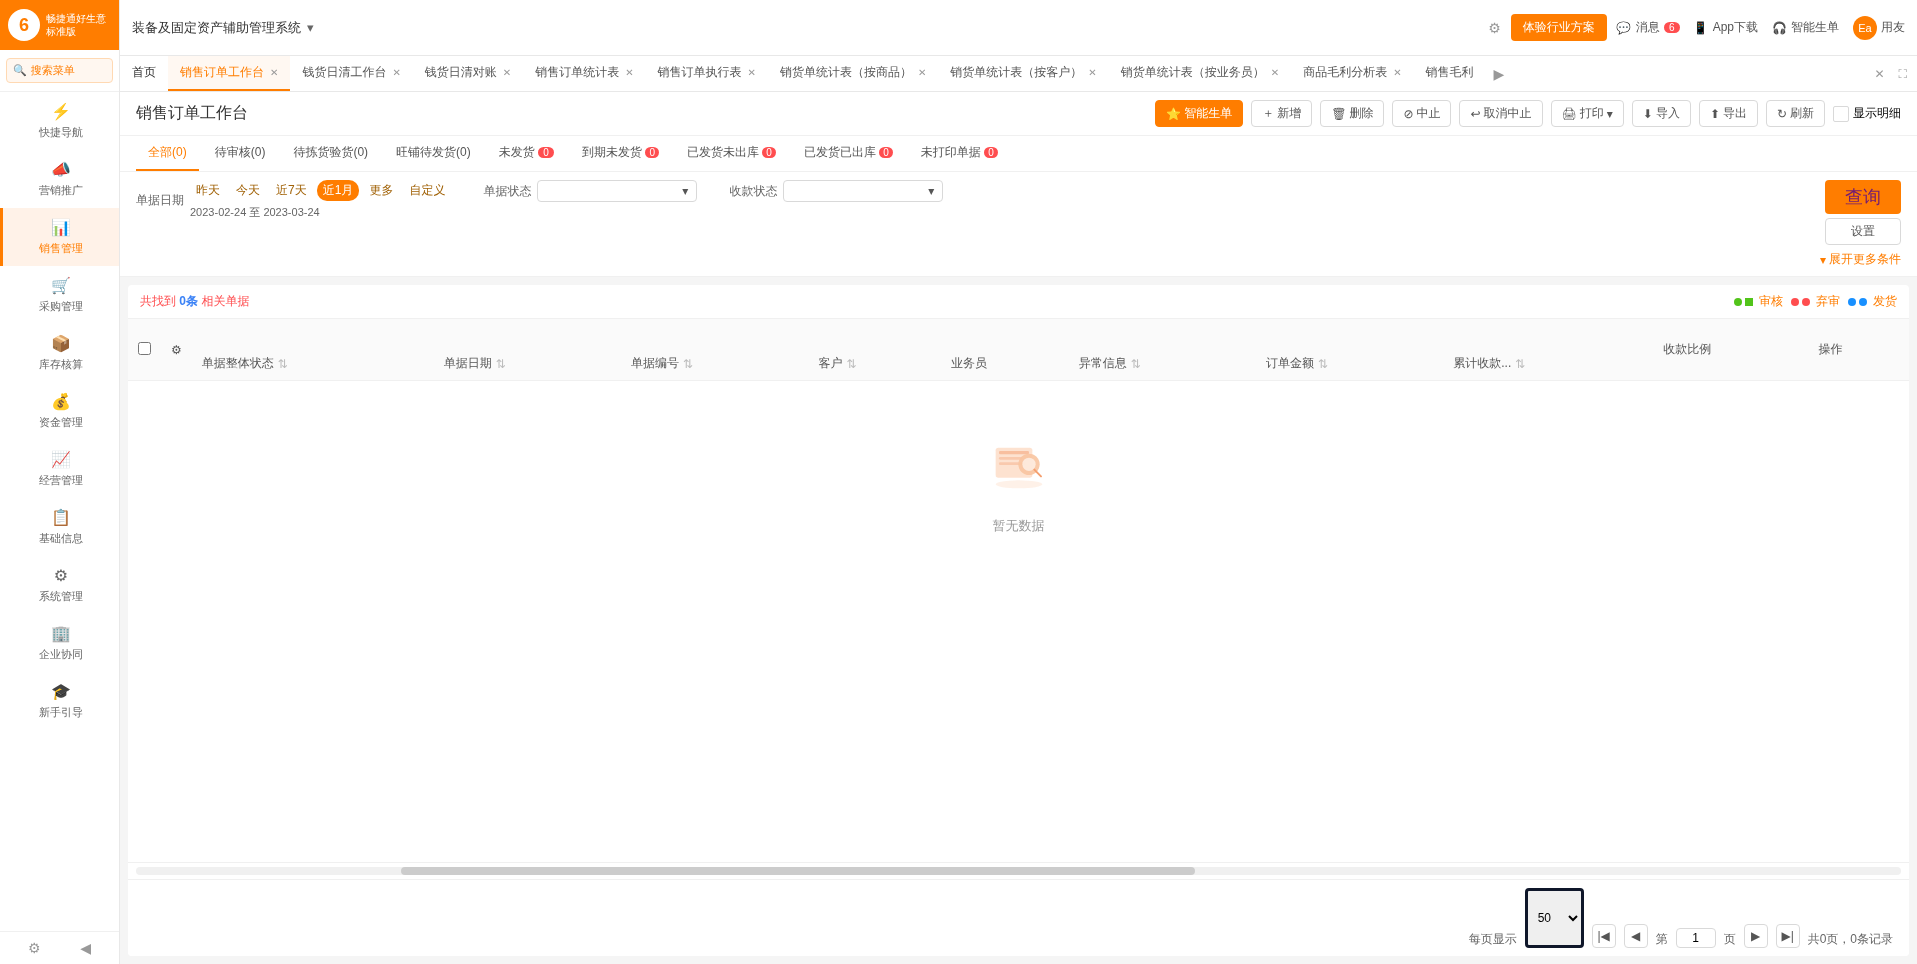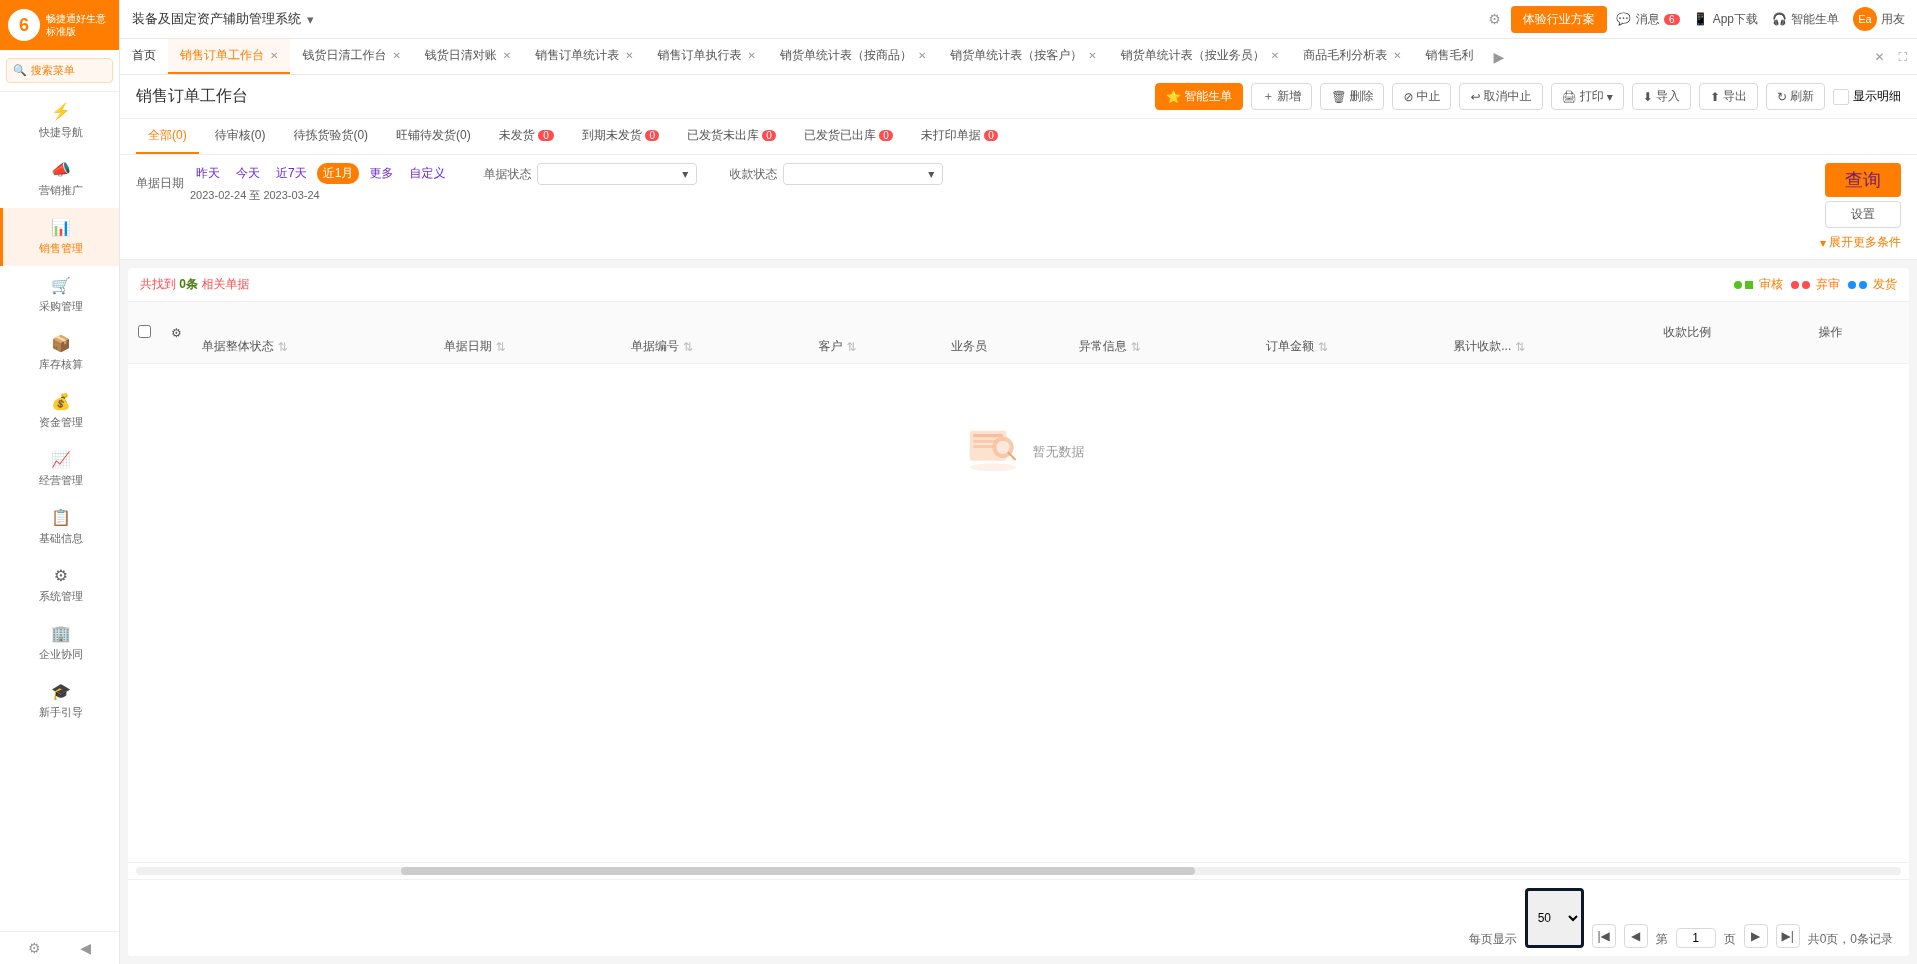--- a/index.html
+++ b/index.html
@@ -15,21 +15,21 @@
     .sidebar-item { padding: 10px 8px; display: flex; flex-direction: column; align-items: center; cursor: pointer; color: #666; font-size: 11px; gap: 4px; border-left: 3px solid transparent; }
     .sidebar-item.active { background: #fff2e8; color: #ff7d00; border-left-color: #ff7d00; }
     .sidebar-item-icon { font-size: 16px; }
     .sidebar-bottom { margin-top: auto; border-top: 1px solid #f0f0f0; display: flex; align-items: center; justify-content: space-around; padding: 8px; }
     .sidebar-bottom-btn { color: #999; cursor: pointer; font-size: 14px; }
 
     
     .main { flex: 1; display: flex; flex-direction: column; overflow: hidden; }
 
     
-    .topbar { height: 39px; background: #fff; border-bottom: 1px solid #e8e8e8; display: flex; align-items: center; padding: 8px 12px; gap: 10px; }
+    .topbar { height: 56px; background: #fff; border-bottom: 1px solid #e8e8e8; display: flex; align-items: center; padding: 8px 12px; gap: 10px; }
     .topbar-title { font-size: 13px; color: #333; flex: 1; display: flex; align-items: center; gap: 6px; }
     .topbar-dropdown { color: #666; cursor: pointer; }
     .topbar-gear { color: #999; cursor: pointer; font-size: 14px; }
     .topbar-industry-btn { background: #ff7d00; color: #fff; border: none; border-radius: 4px; padding: 5px 12px; cursor: pointer; font-size: 12px; }
     .topbar-right { display: flex; align-items: center; gap: 14px; color: #555; font-size: 12px; }
     .topbar-right-item { display: flex; align-items: center; gap: 4px; cursor: pointer; }
     .badge { background: #ff4d4f; color: #fff; border-radius: 10px; padding: 0 5px; font-size: 10px; min-width: 16px; text-align: center; }
     .avatar { width: 24px; height: 24px; border-radius: 50%; background: #ff7d00; display: flex; align-items: center; justify-content: center; color: #fff; font-size: 11px; }
 
     
@@ -52,21 +52,21 @@
     .toolbar-btn { display: flex; align-items: center; gap: 3px; padding: 4px 10px; border: 1px solid #d9d9d9; border-radius: 4px; cursor: pointer; color: #555; font-size: 12px; background: #fff; }
     .toolbar-btn.primary { background: #ff7d00; color: #fff; border-color: #ff7d00; }
 
     
     .subtabs { background: #fff; padding: 0 16px; display: flex; align-items: center; gap: 4px; border-bottom: 1px solid #f0f0f0; }
     .subtab { padding: 8px 12px; cursor: pointer; color: #555; font-size: 12px; border-bottom: 2px solid transparent; }
     .subtab.active { color: #ff7d00; border-bottom-color: #ff7d00; }
     .filter-group { display: flex; align-items: center; gap: 6px; }
     .filter-label { color: #666; white-space: nowrap; }
     .filter-date-shortcuts { display: flex; gap: 4px; }
-    .filter-shortcut { color: #6d28d9; cursor: pointer; padding: 2px 6px; border-radius: 3px; font-size: 12px; }
+    .filter-shortcut { color: #a16207; cursor: pointer; padding: 2px 6px; border-radius: 3px; font-size: 12px; }
     .filter-shortcut.active { color: #fff; background: #ff7d00; border-radius: 10px; }
     .filter-date-range { color: #666; font-size: 11px; margin-top: 2px; }
     .filter-select { border: 1px solid #d9d9d9; border-radius: 4px; padding: 3px 8px; color: #555; min-width: 120px; cursor: pointer; display: flex; align-items: center; justify-content: space-between; background: #fff; font-size: 12px; }
     .filter-expand { color: #ff7d00; cursor: pointer; display: flex; align-items: center; gap: 3px; margin-left: auto; }
     .query-btn { background: #ff7d00; color: #701a75; border: none; border-radius: 4px; padding: 5px 20px; cursor: pointer; font-size: 18px; }
     .setting-btn { background: #fff; color: #555; border: 1px solid #d9d9d9; border-radius: 4px; padding: 4px 16px; cursor: pointer; font-size: 12px; }
 
     
     .table-area { flex: 1; background: #fff; margin: 8px; border-radius: 4px; overflow: hidden; display: flex; flex-direction: column; }
     .table-info { padding: 8px 12px; display: flex; align-items: center; justify-content: space-between; border-bottom: 1px solid #f0f0f0; }
@@ -78,21 +78,21 @@
     .table-action-btn.audit::before { background: #52c41a; }
     .table-action-btn.abandon::before { background: #ff4d4f; }
     .table-action-btn.ship::before { background: #1890ff; }
 
     
     .data-table { width: 100%; border-collapse: collapse; }
     .data-table th { background: #fafafa; padding: 8px 10px; text-align: left; color: #555; font-weight: normal; border-bottom: 1px solid #f0f0f0; white-space: nowrap; font-size: 12px; }
     .data-table th .sort-icon { color: #bbb; margin-left: 2px; }
 
     
-    .empty-state { flex: 1; display: flex; flex-direction: row; align-items: center; justify-content: center; padding: 40px; }
+    .empty-state { flex: 1; display: flex; flex-direction: column; align-items: center; justify-content: center; padding: 40px; }
     .empty-icon { width: 80px; height: 80px; margin-bottom: 16px; }
     .empty-text { color: #999; font-size: 13px; }
 
     
     .pagination { padding: 8px 16px; display: flex; align-items: flex-end; justify-content: flex-end; gap: 8px; border-top: 1px solid #f0f0f0; background: #fff; }
     .pagination-label { color: #666; }
     .pagination-select { border: 3px solid #0f172a; border-radius: 4px; padding: 19px 6px; font-size: 12px; }
     .pagination-btn { width: 24px; height: 24px; border: 1px solid #d9d9d9; border-radius: 4px; display: flex; align-items: center; justify-content: center; cursor: pointer; color: #555; background: #fff; font-size: 12px; }
     .pagination-input { width: 40px; border: 1px solid #d9d9d9; border-radius: 4px; padding: 2px 6px; text-align: center; font-size: 12px; }
     .pagination-total { color: #666; }
@@ -381,21 +381,21 @@
           <span>展开更多条件</span>
         </span>
       </div>
     </div>
 
     <div class="table-area">
 
       <div class="table-info">
         <span class="table-count">
           <span>共找到</span>
-          <span style="color:#4d7c0f;font-weight:bold;">0条</span>
+          <span style="color:#3b82f6;font-weight:bold;">0条</span>
           <span>相关单据</span>
         </span>
         <div class="table-actions">
           <span class="table-action-btn audit">
             <span style="display:inline-block;width:8px;height:8px;background:#52c41a;border-radius:50;margin-right:3px;"></span>
             <span>审核</span>
           </span>
           <span class="table-action-btn abandon">
             <span style="display:inline-block;width:8px;height:8px;background:#ff4d4f;border-radius:50%;margin-right:3px;"></span>
             <span>弃审</span>

